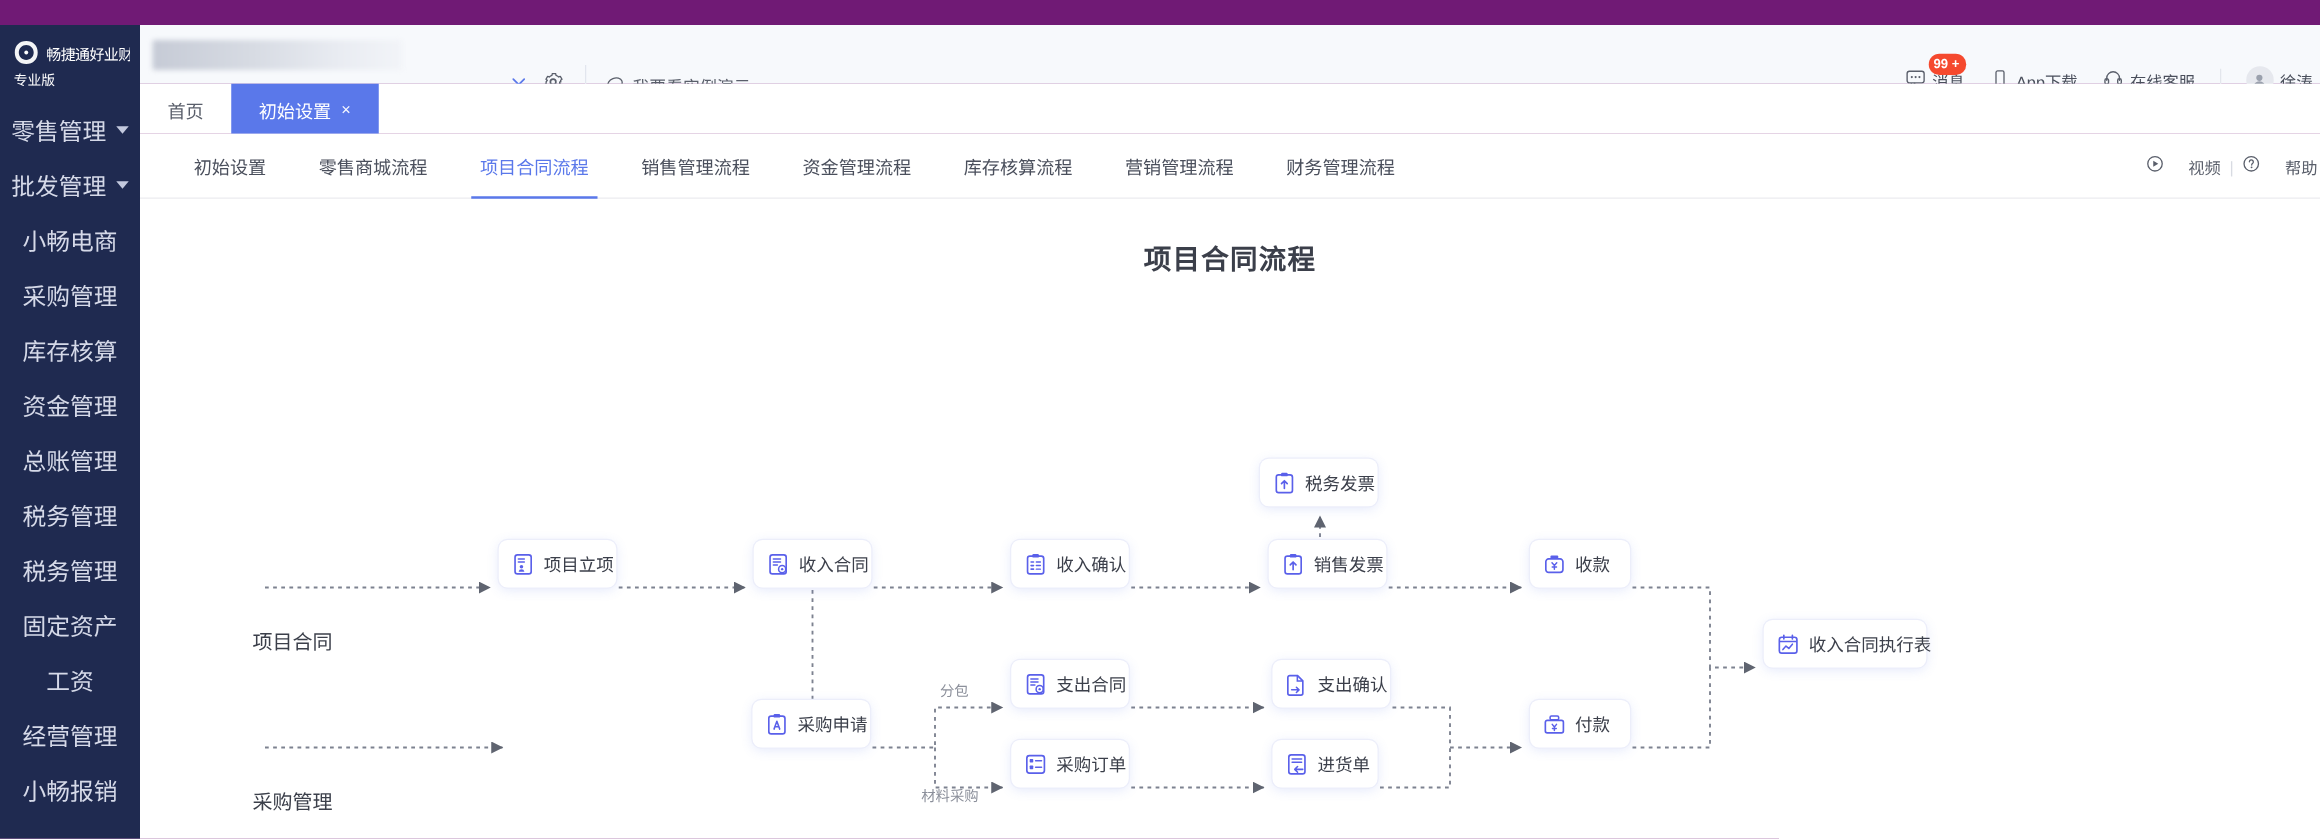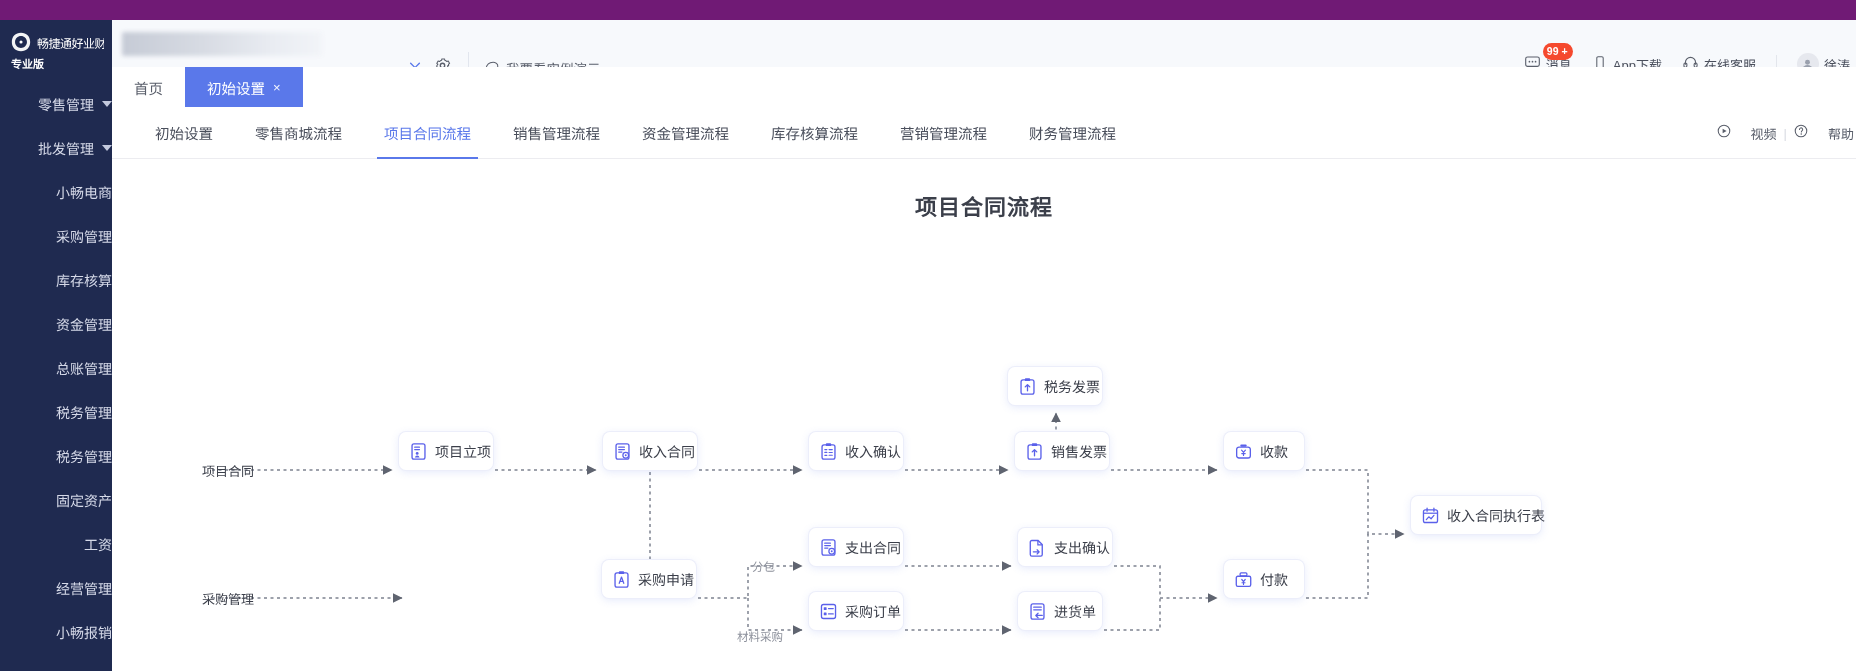--- a/index.html
+++ b/index.html
@@ -22,25 +22,25 @@
   .brand {
     height: 56px; padding: 6px 8px 0 10px;
     display: flex; flex-direction: column; justify-content: center;
   }
   .brand-row { display:flex; align-items:center; gap:5px; }
   .brand-logo { width: 22px; height: 22px; flex:0 0 auto; }
   .brand-name {
     color:#ffffff; font-size: 12px; letter-spacing:-0.5px; white-space:nowrap;
     overflow:hidden;
   }
-  .brand-sub { color:#ffffff; font-size: 11px; margin-top:2px; padding-left:1px;font-weight:bold; }
+  .brand-sub { color:#ffffff; font-size: 11px; margin-top:2px; padding-left:1px; }
   .nav { margin-top: 6px; }
   .nav-item {
-    height: 44px; display:flex; align-items:center; justify-content:flex-end;
-    color: #d5d9e8; font-size: 14px; cursor: pointer; position: relative;
+    height: 44px; display:flex; align-items:center; justify-content:center;
+    color: #d5d9e8; font-size: 19px; cursor: pointer; position: relative;
     gap: 6px;
   }
   .caret {
     width:0;height:0;border-left:5px solid transparent;border-right:5px solid transparent;
     border-top:6px solid #c3c9de; display:inline-block; margin-left:2px;
   }
 
   
   .header {
     position:absolute; left:112px; top:20px; right:0; height:47px;
@@ -123,21 +123,21 @@
   .fc-svg { position:absolute; left:0; top:0; width:1744px; height:420px; }
   .node {
     position:absolute; height:38px; background:#ffffff;
     border-radius:7px; display:flex; align-items:center; gap:7px;
     padding:0 13px 0 10px; white-space:nowrap;
     box-shadow: 0 0 0 1px #eceefa, 0 2px 9px rgba(90,120,234,.17);
     font-size:14px; color:#3b3f4a; cursor:pointer;font-family:Liberation Mono, monospace;
   }
   .node .ico { width:19px; height:19px; flex:0 0 auto; display:flex; align-items:center; }
   .rowlabel {
-    position:absolute; font-size:13px; color:#3b3f4a; white-space:nowrap; cursor:default;
+    position:absolute; font-size:16px; color:#3b3f4a; white-space:nowrap; cursor:default;margin-top:39px;
   }
   .edgelabel {
     position:absolute; font-size:11.5px; color:#8c909b; white-space:nowrap;
   }
 </style>
 </head>
 <body>
 
 <div class="app">
 
@@ -369,21 +369,21 @@
 
           <path d="M1002 345 L1048 345 L1048 377 L1105 377" marker-end="url(#ah)"></path>
           <path d="M992 409 L1048 409 L1048 377"></path>
 
           <path d="M1194 377 L1256 377 L1256 313"></path>
         </g>
       </svg>
       <div id="flow-nodes">
           <div class="rowlabel" style="left: 90px; top: 240px;">项目合同</div>
           <div class="rowlabel" style="left: 90px; top: 368px;">采购管理</div>
-          <div class="edgelabel" style="left: 640px; top: 323px; margin-top: 14px;">分包</div>
+          <div class="edgelabel" style="left: 640px; top: 323px;">分包</div>
           <div class="edgelabel" style="left: 625px; top: 407px;">材料采购</div>
           <div class="node" style="left: 896px; top: 146px; width: 94px;">
             <span class="ico">
               <svg viewBox="0 0 20 20" width="19" height="19">
                 <rect x="3.2" y="3" width="13.6" height="15" rx="2" fill="none" stroke="#5a60ea" stroke-width="1.4"></rect>
                 <rect x="7.2" y="1.3" width="5.6" height="3" rx="1" fill="#5a60ea"></rect>
                 <path d="M10 14.5V8.2M7.6 10.4L10 8l2.4 2.4" fill="none" stroke="#5a60ea" stroke-width="1.4" stroke-linecap="round" stroke-linejoin="round"></path>
               </svg>
             </span>
             <span>税务发票</span>

